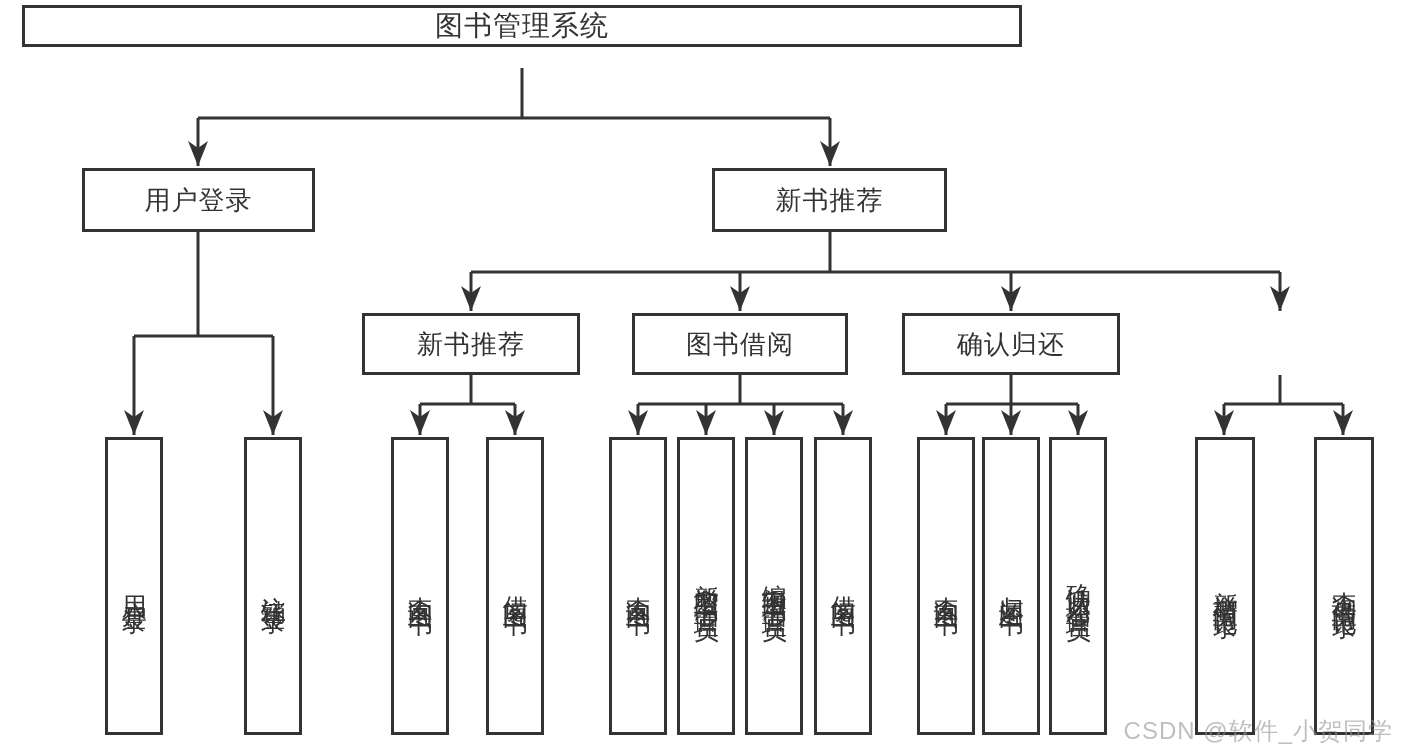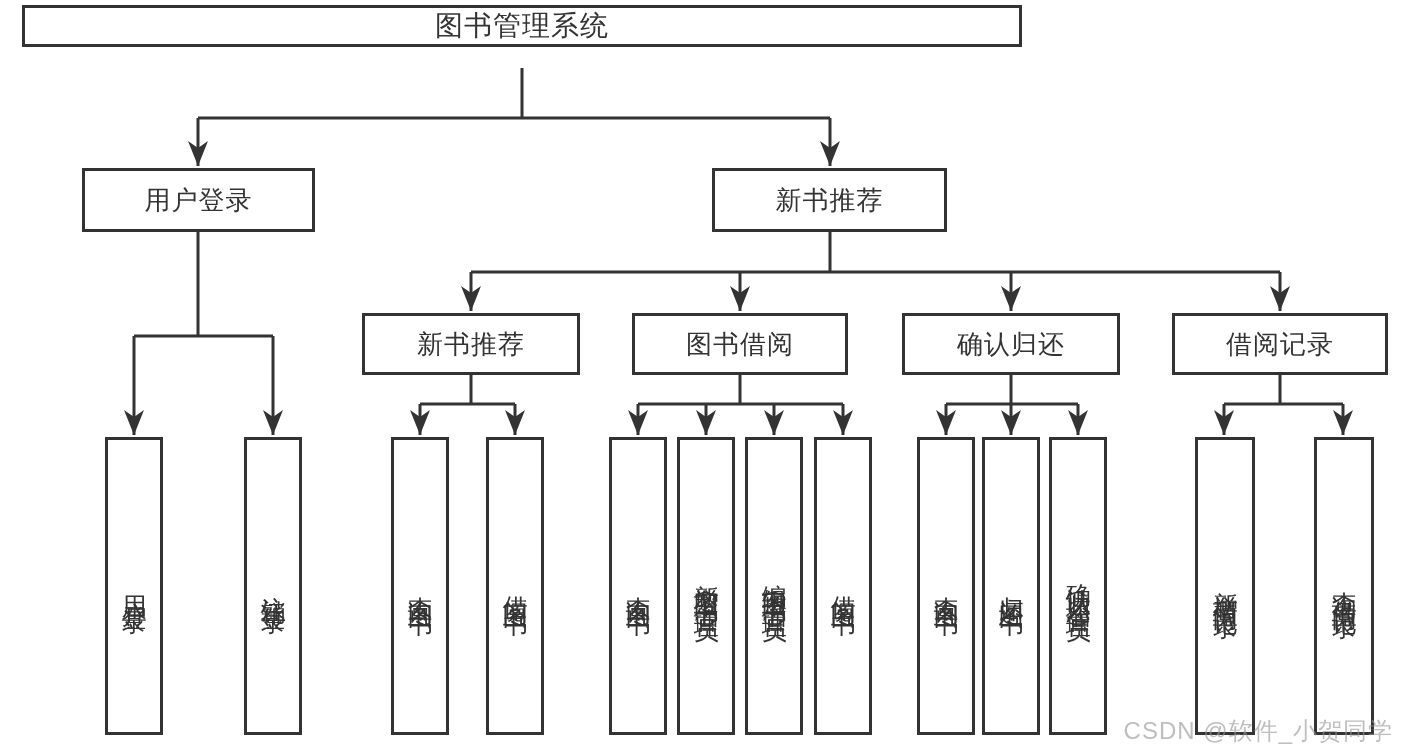--- a/index.html
+++ b/index.html
@@ -102,23 +102,20 @@
 
   <div class="node node-l3" style="left:632px;top:313px;width:216px;height:62px;">
     <span class="lbl">图书借阅</span>
   </div>
   <div class="node node-l3" style="left:362px;top:313px;width:218px;height:62px;">
     <span class="lbl">新书推荐</span>
   </div>
   <div class="node node-l3" style="left:902px;top:313px;width:218px;height:62px;">
     <span class="lbl">确认归还</span>
   </div>
-  <div class="node node-l3" style="left:1172px;top:313px;width:216px;height:62px;">
-    <span class="lbl">借阅记录</span>
-  </div>
 
   <div class="node leaf" style="left:105px;top:437px;width:58px;height:298px;">
     <span class="lbl">用户登录</span>
   </div>
   <div class="node leaf" style="left:244px;top:437px;width:58px;height:298px;">
     <span class="lbl">注销登录</span>
   </div>
 
   <div class="node leaf" style="left:391px;top:437px;width:58px;height:298px;">
     <span class="lbl">查询图书</span>

